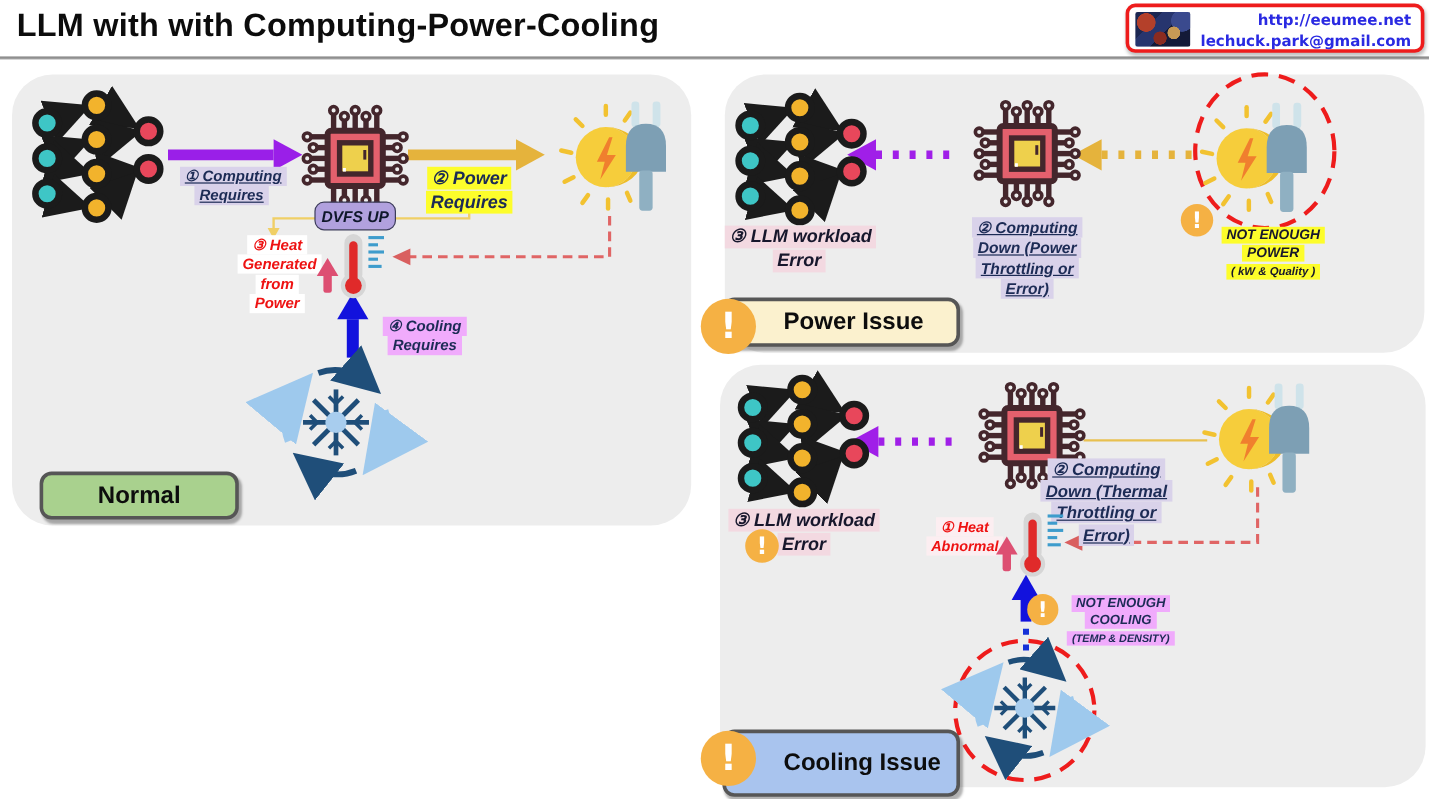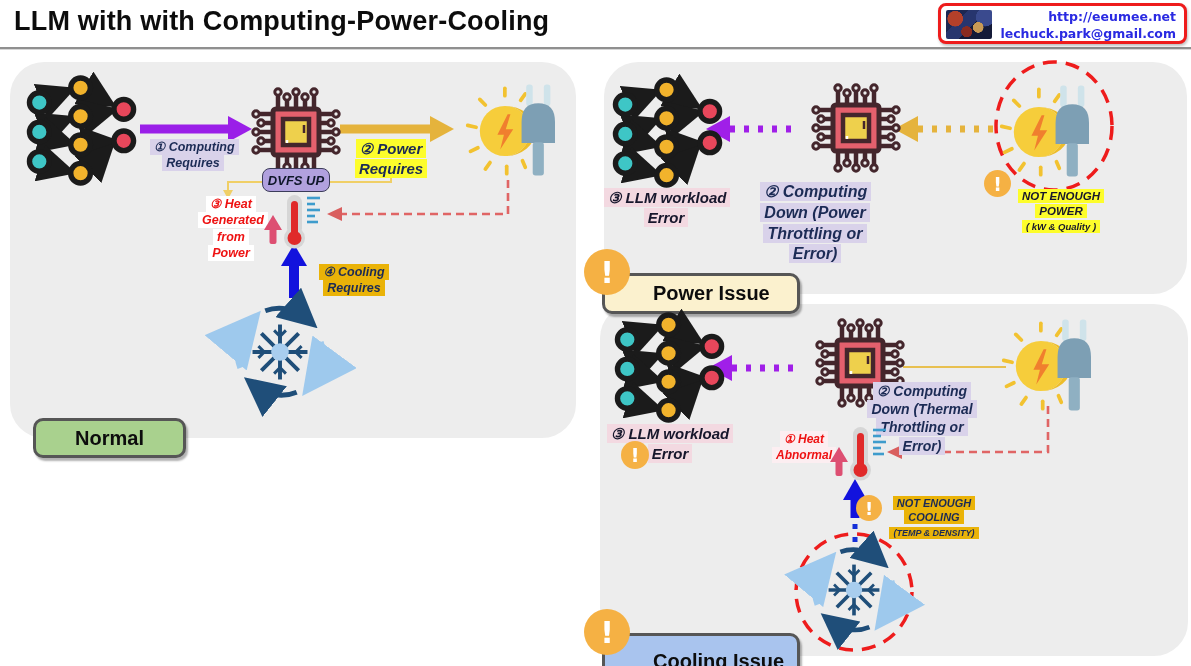--- a/index.html
+++ b/index.html
@@ -23,32 +23,32 @@
                 font-family:"DejaVu Sans",sans-serif;white-space:nowrap;}
   #contact-url{top:3px;} #contact-email{top:20px;}
   
   .panel{background:#ededed;border-radius:34px;}
   #panel-normal{left:10px;top:62px;width:566px;height:376px;}
   #panel-power{left:604px;top:62px;width:583px;height:232px;}
   #panel-cooling{left:600px;top:304px;width:588px;height:352px;}
   
   .lbl{position:absolute;text-align:center;font-style:italic;font-weight:bold;line-height:1.3;color:#1c2b55;}
   .hl{display:inline;padding:1px 4px;box-decoration-break:clone;-webkit-box-decoration-break:clone;}
-  .hl-lav{background:#d9d2ea;} .hl-yel{background:#fdfd2b;} .hl-blu{background:#eab308;}
+  .hl-lav{background:#d9d2ea;text-decoration:underline;} .hl-yel{background:#fdfd2b;} .hl-blu{background:#f0abfc;}
   .hl-pnk{background:#f3d9e1;} .hl-wht{background:#ffffff;} .hl-rose{background:#fceef1;}
   .red-txt{color:#ee1212;}
   .dark-txt{color:#17172c;}
   #dvfs-badge{left:262px;top:168px;width:66px;height:22px;background:#b1a1de;border:1.5px solid #3c3c5a;
       border-radius:8px;display:flex;align-items:center;justify-content:center;
       font-weight:bold;font-style:italic;font-size:13px;color:#0f172a;}
   
   .state-badge{position:absolute;border:3px solid #565656;border-radius:10px;box-sizing:border-box;
       display:flex;align-items:center;font-weight:bold;font-size:20px;color:#0d0d0d;
-      box-shadow:2px 3px 2px rgba(0,0,0,.3);margin-top:25px;}
-  #badge-normal{left:33px;top:393px;width:153px;height:40px;background:#a9d18e;justify-content:center;}
+      box-shadow:2px 3px 2px rgba(0,0,0,.3);}
+  #badge-normal{left:33px;top:393px;width:166px;height:40px;background:#a9d18e;justify-content:center;}
   #badge-power{left:602px;top:248px;width:198px;height:41px;background:#fbf1ce;padding-left:48px;}
   #badge-cooling{left:602px;top:608px;width:198px;height:56px;background:#a9c4ee;padding-left:48px;}
   .excl{position:absolute;background:#f5b144;border-radius:50%;color:#fff;font-weight:bold;
         display:flex;align-items:center;justify-content:center;font-family:"DejaVu Sans",sans-serif;}
   svg.icon{position:absolute;overflow:visible;}
   #overlay{position:absolute;left:0;top:0;pointer-events:none;}
 </style>
 </head>
 <body>
 
@@ -276,21 +276,21 @@
     </svg>
   <div class="state-badge" id="badge-normal">Normal</div>
 
   <svg class="icon" style="left:612px;top:78px" width="114" height="110" viewBox="0 0 115 112">
       <use href="#d-nn"></use>
     </svg>
   <div class="lbl" style="left:604px;top:188px;width:124px;font-size:15px"><span class="hl hl-pnk dark-txt">③ LLM workload Error</span></div>
   <svg class="icon" style="left:806px;top:78px" width="100" height="100" viewBox="0 0 100 100">
       <use href="#d-chip"></use>
     </svg>
-  <div class="lbl" style="left:760px;top:182px;width:110px;font-size:16px"><span class="hl hl-lav">② Computing Down (Power Throttling or Error)</span></div>
+  <div class="lbl" style="left:801px;top:182px;width:110px;font-size:13px"><span class="hl hl-lav">② Computing Down (Power Throttling or Error)</span></div>
   <svg class="icon" style="left:998px;top:78px" width="104" height="108" viewBox="0 0 112 108">
       <use href="#d-power"></use>
     </svg>
   <div class="excl" style="left:984px;top:170px;width:27px;height:27px;font-size:19px">!</div>
   <div class="lbl" style="left:1008px;top:189px;width:106px;font-size:11.5px">
     <span class="hl hl-yel dark-txt">NOT ENOUGH POWER</span><br>
     <span class="hl hl-yel dark-txt" style="font-size:9.5px">( kW &amp; Quality )</span>
   </div>
   <div class="state-badge" id="badge-power">Power Issue</div>
   <div class="excl" style="left:584px;top:249px;width:46px;height:46px;font-size:30px">!</div>

